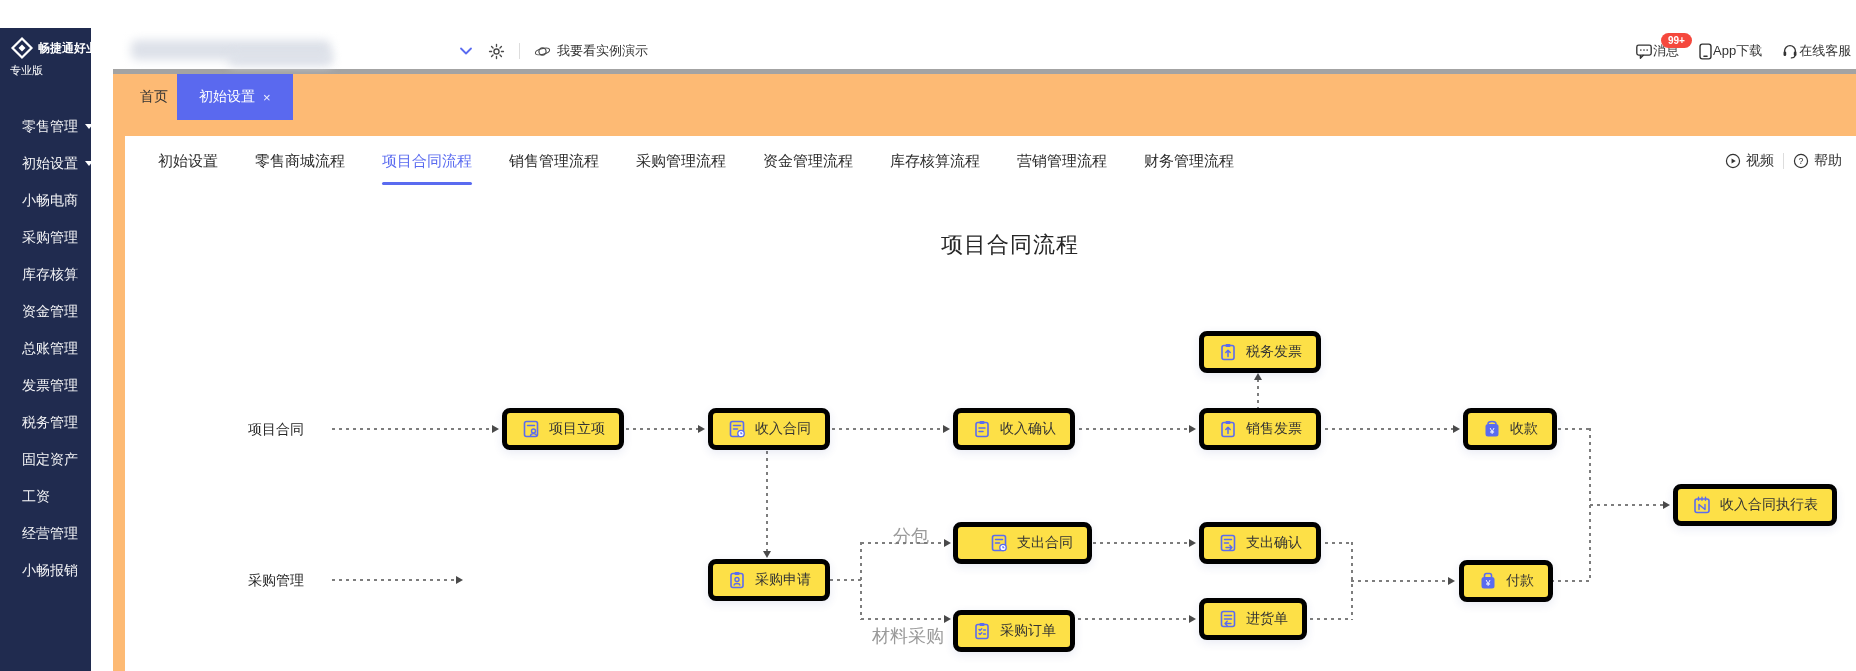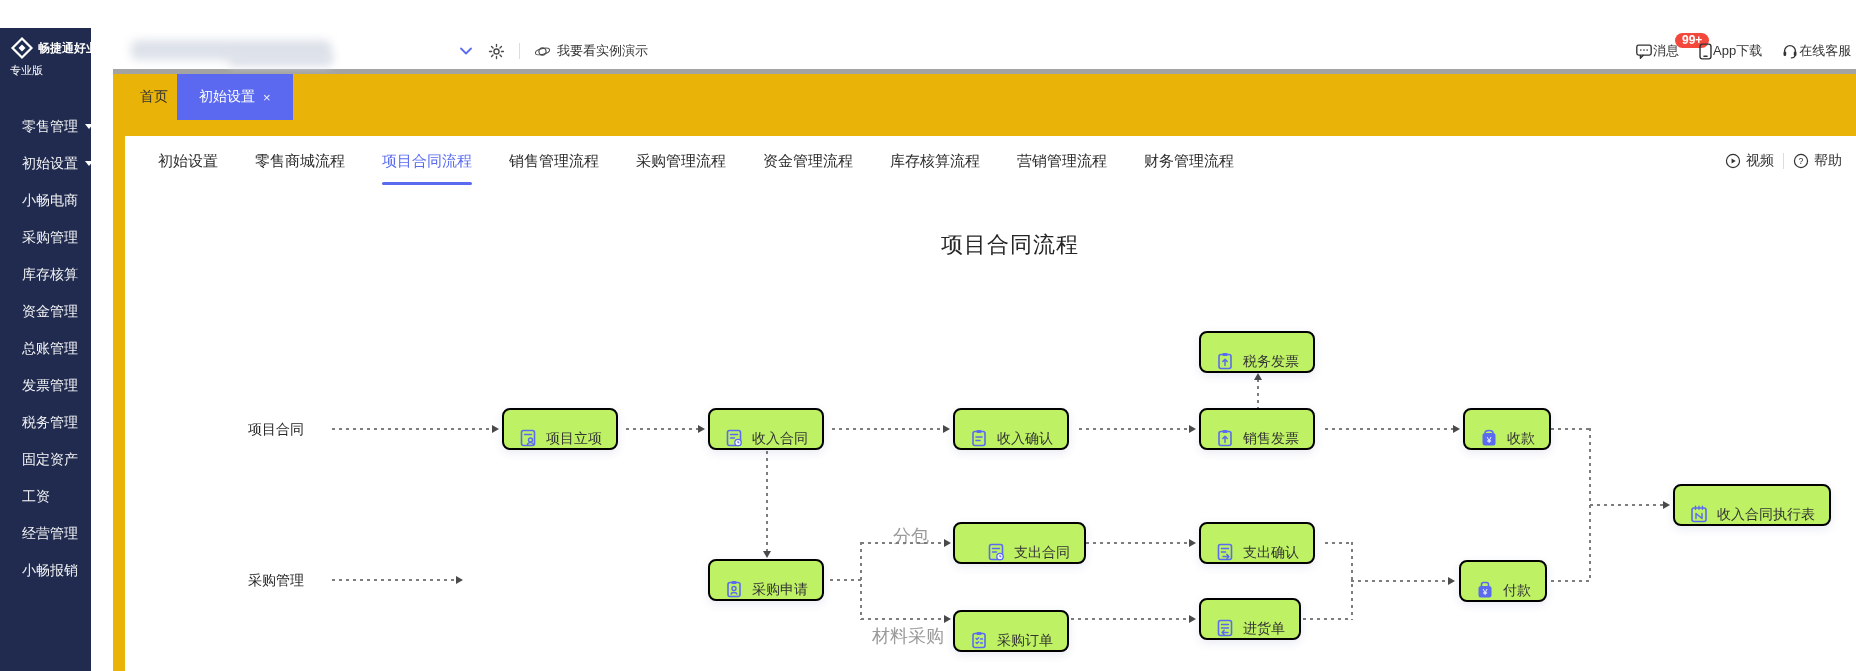--- a/index.html
+++ b/index.html
@@ -22,25 +22,25 @@
 
   
   .header { position:absolute; left:113px; top:0; right:0; height:46px; background:#fff;
     border-bottom:5px solid #a3a3a3; }
   .blur-blob { position:absolute; background:#dde1e9; filter:blur(5px); border-radius:6px; }
   .hicons { position:absolute; left:345px; top:0; height:46px; display:flex; align-items:center; gap:14px; }
   .vdiv { width:1px; height:16px; background:#ddd; }
   .demo { display:flex; align-items:center; gap:6px; font-size:13px; color:#333; cursor:pointer; }
   .hright { position:absolute; left:1522px; top:0; height:46px; display:flex; align-items:center; gap:19px; }
   .hitem { display:flex; align-items:center; font-size:13px; color:#333; cursor:pointer; position:relative; white-space:nowrap; }
-  .badge { position:absolute; top:-9px; left:40px; background:#f5483d; color:#fff; font-size:12px;
+  .badge { position:absolute; top:-9px; left:26px; background:#f5483d; color:#fff; font-size:10px;
     line-height:15px; padding:0 7px; border-radius:8px; font-weight:bold; }
 
   
-  .tabstrip { position:absolute; left:113px; top:46px; right:0; bottom:0; background:#eab308; }
+  .tabstrip { position:absolute; left:113px; top:46px; right:0; bottom:0; background:#fdba74; }
   .tab-home { position:absolute; left:17px; top:0; height:46px; display:flex; align-items:center;
     font-size:14px; color:#333; cursor:pointer; padding:0 10px; }
   .tab-active { position:absolute; left:64px; top:0; height:46px; background:#5a69ef; color:#fff;
     display:flex; align-items:center; gap:8px; font-size:14px; padding:0 22px; cursor:pointer; }
   .tab-x { font-size:13px; opacity:.9; cursor:pointer; }
 
   
   .panel { position:absolute; left:12px; top:62px; right:0; bottom:0; background:#fff; }
   .ftabs { position:absolute; left:33px; top:16px; display:flex; gap:37px; }
   .ftab { position:relative; font-size:15px; color:#2b2b2b; cursor:pointer; white-space:nowrap; padding-bottom:2px; }
@@ -51,22 +51,22 @@
     font-size:14px; color:#333; }
   .putil { display:flex; align-items:center; gap:5px; cursor:pointer; }
 
   
   .fc { position:absolute; left:0; top:-28px; width:1856px; height:671px; pointer-events:none; }
   .fc * { pointer-events:auto; }
   .fc-title { position:absolute; left:845px; top:230px; width:330px; text-align:center;
     font-size:22px; color:#262626; letter-spacing:1px; }
   .rowlab { position:absolute; font-size:14px; color:#262626; font-weight:500; white-space:nowrap; }
   .brlab { position:absolute; font-size:18px; color:#9a9a9a; white-space:nowrap; }
-  .fnode { position:absolute; height:42px; background:#bef264; border:2px solid #000000; border-radius:8px;
-    box-shadow:0 3px 10px rgba(40,60,150,.10); display:flex; align-items:flex-end; gap:8px;
+  .fnode { position:absolute; height:42px; background:#fde047; border:5px solid #000000; border-radius:8px;
+    box-shadow:0 3px 10px rgba(40,60,150,.10); display:flex; align-items:center; gap:8px;
     padding:0 14px; font-size:14px; color:#333; cursor:pointer; white-space:nowrap; }
   .nicon { width:20px; height:20px; flex:0 0 auto; color:#5a6bf0; }
   .fc-h { position:absolute; height:2px;
     background-image:repeating-linear-gradient(to right,#7d7d7d 0 3px,transparent 3px 7px); }
   .fc-v { position:absolute; width:2px;
     background-image:repeating-linear-gradient(to bottom,#7d7d7d 0 3px,transparent 3px 7px); }
   .arr { position:absolute; width:0; height:0; }
   .arr-r { border-top:4px solid transparent; border-bottom:4px solid transparent; border-left:7px solid #4a4a4a; }
   .arr-u { border-left:4px solid transparent; border-right:4px solid transparent; border-bottom:7px solid #4a4a4a; }
   .arr-d { border-left:4px solid transparent; border-right:4px solid transparent; border-top:7px solid #4a4a4a; }

